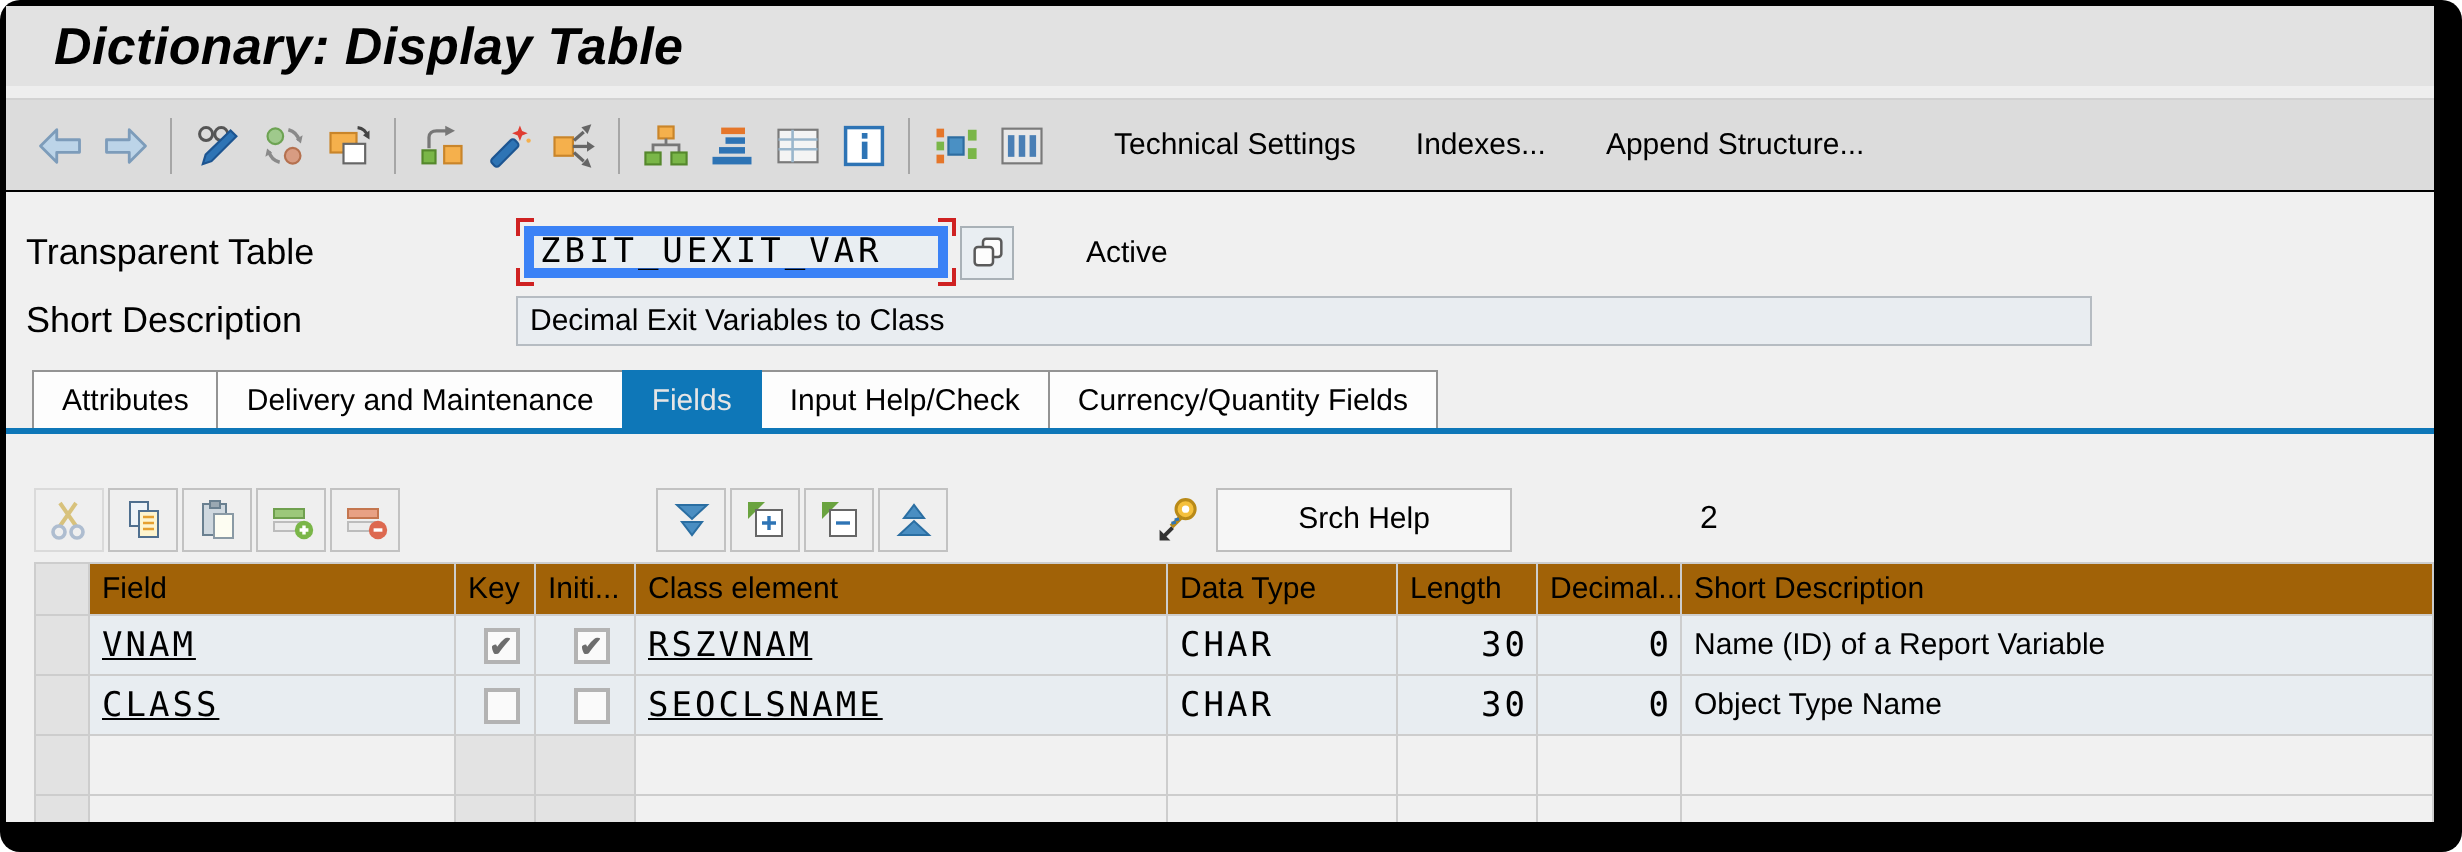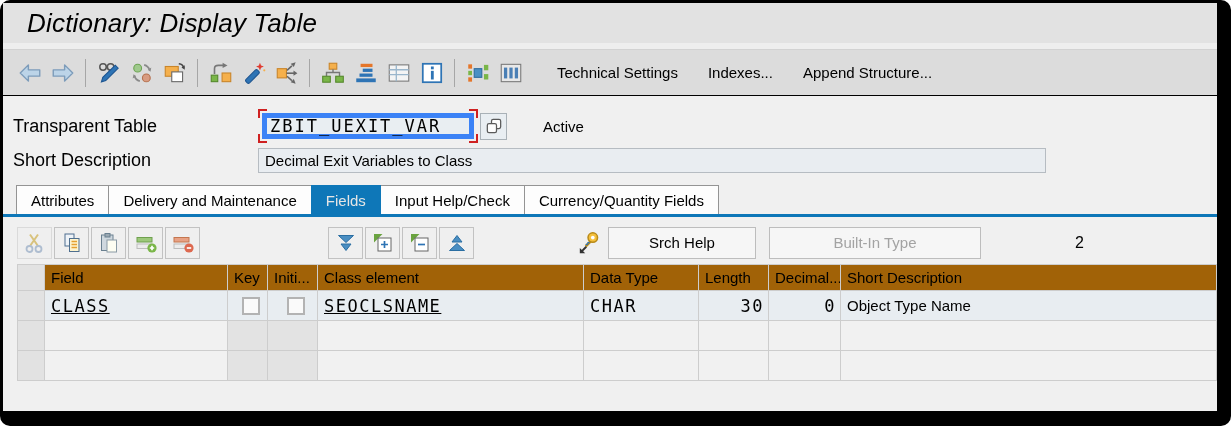--- a/index.html
+++ b/index.html
@@ -6,21 +6,21 @@
   html,body { width:1231px; height:426px; }
   body { font-family:"Liberation Sans", sans-serif; color:#000; }
 
   .frame { width:1231px; height:426px; background:#000; border-radius:10px;
            padding:3px 14px 15px 3px; }
   .window { width:100%; height:100%; background:#f0f0f0; overflow:hidden;
             display:flex; flex-direction:column; }
 
   
   .titlebar { height:40px; background:#e2e2e2; padding:5px 0 0 24px; flex:none; }
-  .titlebar h1 { font-size:26px; font-style:italic; font-weight:normal; letter-spacing:.2px; }
+  .titlebar h1 { font-size:26px; font-style:italic; font-weight:bold; letter-spacing:.2px; }
   .gapstrip { height:7px; background:#eeeeee; border-bottom:1px solid #d2d2d2; flex:none; }
 
   
   .toolbar { height:46px; background:#dcdcdc; display:flex; align-items:center;
              padding-left:10px; border-bottom:1px solid #000000; flex:none; }
   .tb-btn { width:29px; height:29px; display:flex; align-items:center; justify-content:center;
             margin:0 2px; }
   .tb-btn svg { width:26px; height:26px; }
   .tb-sep { width:1px; height:28px; background:#a6a6a6; margin:0 6px; flex:none; }
   .tb-text-btn { margin-left:30px; font-size:15px; white-space:nowrap; cursor:default; }
@@ -48,21 +48,21 @@
 
   
   .tabstrip { margin-top:12px; padding-left:13px; display:flex; align-items:center;
               border-bottom:3px solid #0e77b8; flex:none; }
   .tab { height:29px; padding:0 14px; background:#fdfdfd; border:1px solid #949494;
          border-bottom:none; font-size:15px; display:flex; align-items:center;
          margin-right:-1px; white-space:nowrap; cursor:default; }
   .tab.active { background:#0e77b8; border-color:#0e77b8; color:#e5e5e5; z-index:2; }
 
   
-  .grid-area { flex:1; padding:9px 0 0 14px; display:flex; flex-direction:column; overflow:hidden; }
+  .grid-area { flex:1; padding:26px 0 0 14px; display:flex; flex-direction:column; overflow:hidden; }
   .grid-toolbar { display:flex; align-items:center; height:33px; flex:none; }
   .g-btn { width:35px; height:32px; border:1px solid #c2c2c2; background:#efefef;
            display:flex; align-items:center; justify-content:center; margin-right:2px; }
   .g-btn svg { width:24px; height:24px; }
   .g-btn.disabled { border-color:#dadada; }
   .g-icon-plain { width:30px; height:32px; display:flex; align-items:center; justify-content:center; }
   .group-filter { margin-left:126px; }
   .key-icon-wrap { margin-left:98px; }
   .g-text-btn { height:32px; border:1px solid #bdbdbd; background:#f6f6f6; font-size:15px;
                 display:flex; align-items:center; justify-content:center; cursor:default; }
@@ -322,21 +322,20 @@
             <svg viewBox="0 0 24 24" width="26" height="26">
               <circle cx="15.5" cy="7" r="4.4" fill="#f5c03c" stroke="#b98a18" stroke-width="1.4"></circle>
               <circle cx="15.5" cy="7" r="1.7" fill="#fff"></circle>
               <path d="M13.5 10.5 9 15" stroke="#b98a18" stroke-width="2.4"></path>
               <path d="M11 13l-2 .5M12.5 11.5l-2 .5" stroke="#2e74b5" stroke-width="1.4"></path>
               <path d="M9.5 15.5 5 20" stroke="#333" stroke-width="1.8"></path>
               <path d="M3.5 16.5v5h5z" fill="#333"></path>
             </svg>
           </span>
       <span class="g-text-btn srch-help">Srch Help</span>
-      <span class="g-text-btn built-in">Built-In Type</span>
       <span class="field-count">2</span>
     </div>
 
     <table class="fields">
       <colgroup>
         <col style="width:27px">
             <col style="width:183px">
             <col style="width:40px">
         <col style="width:50px">
             <col style="width:266px">
@@ -352,20 +351,35 @@
         <th>Key</th>
         <th>Initi...</th>
         <th>Class element</th>
         <th>Data Type</th>
         <th>Length</th>
         <th>Decimal...</th>
         <th>Short Description</th>
       </tr>
       <tr class="data-row">
         <td class="sel"></td>
+        <td class="mono-cell link"><span>VNAM</span></td>
+        <td class="chk-cell">
+                <span class="cb">✔</span>
+              </td>
+        <td class="chk-cell">
+                <span class="cb">✔</span>
+              </td>
+        <td class="mono-cell link"><span>RSZVNAM</span></td>
+        <td class="mono-cell">CHAR</td>
+        <td class="mono-cell num">30</td>
+        <td class="mono-cell num">0</td>
+        <td class="desc-cell">Name (ID) of a Report Variable</td>
+      </tr>
+      <tr class="data-row">
+        <td class="sel"></td>
         <td class="mono-cell link"><span>CLASS</span></td>
         <td class="chk-cell">
                 <span class="cb"></span>
               </td>
         <td class="chk-cell">
                 <span class="cb"></span>
               </td>
         <td class="mono-cell link"><span>SEOCLSNAME</span></td>
         <td class="mono-cell">CHAR</td>
         <td class="mono-cell num">30</td>

